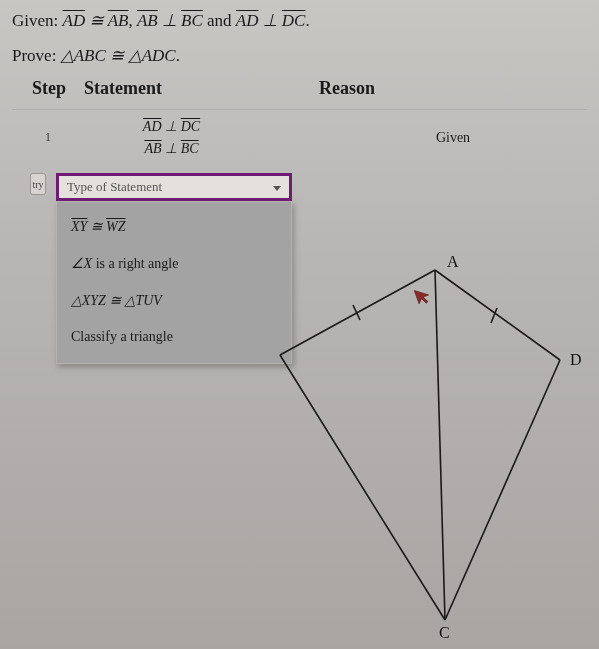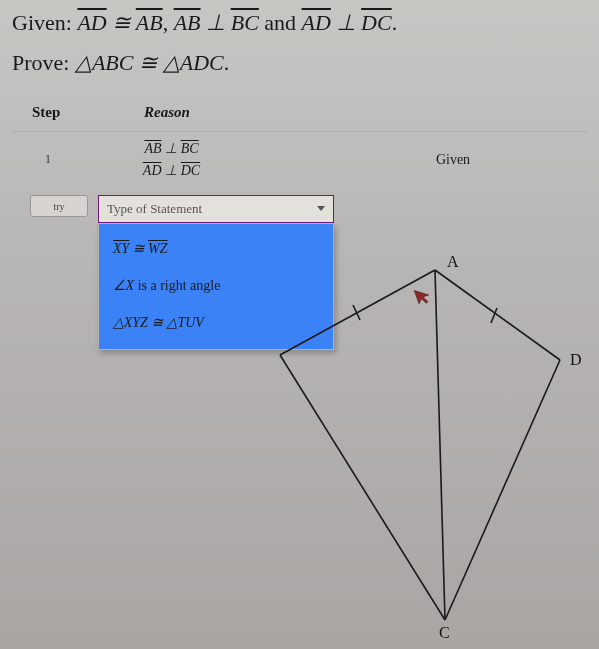--- a/index.html
+++ b/index.html
@@ -6,68 +6,68 @@
   body {
     font-family: "Times New Roman", serif;
     background: linear-gradient(180deg, #c8c6c3 0%, #b8b6b4 40%, #a8a5a3 100%);
     width: 599px;
     height: 649px;
     overflow: hidden;
     position: relative;
     color: #1a1a1a;
   }
   .page { padding: 10px 12px 0 12px; }
-  .given, .prove { font-size: 22px; margin-bottom: 14px; }
+  .given, .prove { font-size: 17px; margin-bottom: 14px; }
   .over { text-decoration: overline; font-style: italic; }
   .math { font-style: italic; }
-  .prove { margin-bottom: 24px; }
+  .prove { margin-bottom: 8px; }
   .proof-area { position: relative; margin-top: 6px; }
-  .headers { display: flex; font-weight: bold; font-size: 15px; padding: 4px 0 10px 0; align-items: center; }
+  .headers { display: flex; font-weight: bold; font-size: 18px; padding: 4px 0 10px 0; align-items: center; }
   .h-step { width: 72px; padding-left: 20px; }
   .h-stmt { width: 175px; }
-  .h-reason { flex: 1; padding-left: 60px; font-style: italic; }
+  .h-reason { flex: 1; padding-left: 60px; }
   .row1 { display: flex; align-items: center; font-size: 14px; padding: 6px 0 10px 0; border-top: 1px solid rgba(0,0,0,0.08); }
   .c-step { width: 72px; text-align: center; font-size: 12px; color:#333; }
   .c-stmt { width: 175px; text-align: center; line-height: 1.55; }
   .c-reason { flex: 1; padding-left: 60px; text-align: center; }
   .mathline { font-style: italic; }
   .try-row { display: flex; align-items: flex-start; margin-top: 4px; }
   .try-btn {
-    width: 58px; height: 22px;
+    width: 16px; height: 22px;
     border: 1px solid #9a9794;
     background: #d6d3d0;
     border-radius: 3px;
     font-size: 10px;
     color: #444;
     display: flex; align-items: center; justify-content: center;
     margin-left: 18px;
     cursor: pointer;
   }
   .dropdown-wrap { margin-left: 10px; position: relative; }
   .dropdown-head {
     width: 236px; height: 28px;
-    border: 1px solid #701a75;
+    border: 3px solid #701a75;
     background: #e4e1dd;
     display: flex; align-items: center;
     padding: 0 8px;
     font-size: 13px;
     color: #555;
     cursor: pointer;
     position: relative;
   }
   .chev {
     position: absolute; right: 8px; top: 10px;
     width: 0; height: 0;
     border-left: 4px solid transparent;
     border-right: 4px solid transparent;
     border-top: 5px solid #555;
   }
   .dropdown-list {
     width: 236px;
-    background: #3b82f6;
+    background: #a3a3a3;
     border: 1px solid #b6b3af;
     box-shadow: 2px 3px 6px rgba(0,0,0,0.25);
     padding: 6px 0;
   }
   .dd-item {
     padding: 10px 14px;
     font-size: 14px;
     font-style: italic;
     cursor: pointer;
   }
@@ -96,49 +96,51 @@
   </div>
 
   <div class="prove">
     <span>Prove: </span>
     <span class="math">△</span><span class="math">ABC</span><span class="math"> ≅ </span><span class="math">△</span><span class="math">ADC</span><span>.</span>
   </div>
 
   <div class="proof-area">
     <div class="headers">
       <div class="h-step">Step</div>
+      <div class="h-stmt">Statement</div>
       <div class="h-reason">Reason</div>
     </div>
 
     <div class="row1">
       <div class="c-step">1</div>
       <div class="c-stmt">
         <div class="mathline">
-          <span class="over">AB</span><span> ⊥ </span><span class="over">BC</span>
+          <span class="over">AD</span><span> ⊥ </span><span class="over">DC</span>
         </div>
         <div class="mathline">
-          <span class="over">AD</span><span> ⊥ </span><span class="over">DC</span>
+          <span class="over">AB</span><span> ⊥ </span><span class="over">BC</span>
         </div>
       </div>
       <div class="c-reason">Given</div>
     </div>
 
     <div class="try-row">
       <div class="try-btn">try</div>
       <div class="dropdown-wrap">
         <div class="dropdown-head">
           <span>Type of Statement</span>
           <span class="chev"></span>
         </div>
         <div class="dropdown-list">
           <div class="dd-item">
             <span class="over">XY</span> ≅ <span class="over">WZ</span>
           </div>
           <div class="dd-item">∠<span class="math">X</span> <span style="font-style:normal">is a right angle</span></div>
           <div class="dd-item">△XYZ ≅ △TUV</div>
+          <div class="dd-item" style="font-style:normal">Classify a triangle</div>
         </div>
       </div>
     </div>
   </div>
 </div>
 
 <svg class="figure" viewBox="0 0 360 395">
   <g stroke="#1a1a1a" stroke-width="1.6" fill="none">
 
     <line x1="210" y1="25" x2="55" y2="110"></line>

